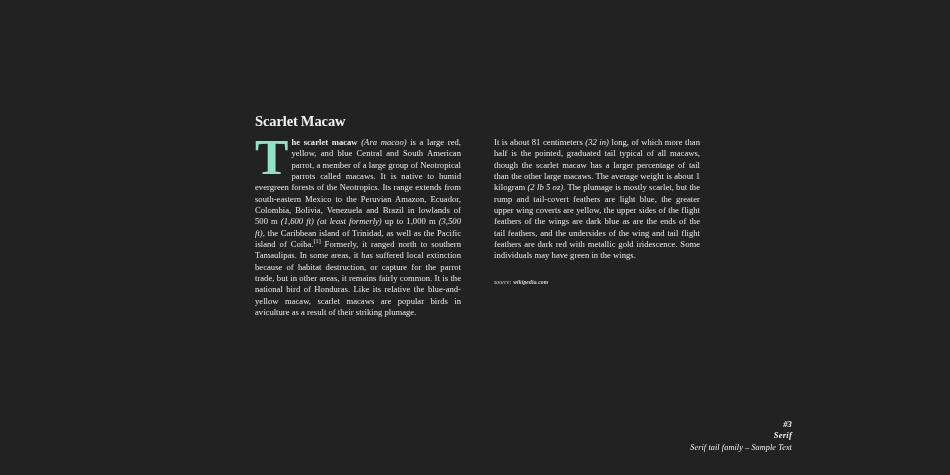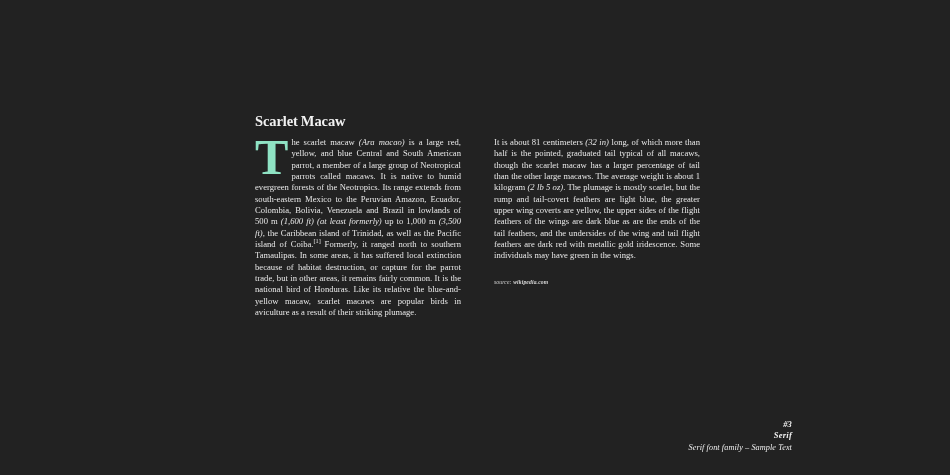--- a/index.html
+++ b/index.html
@@ -69,21 +69,21 @@
     float: left;
     color: #8fe3c4;
     font-size: 50px;
     line-height: 38px;
     font-weight: bold;
     margin: 1px 3px -2px 0;
     padding: 0;
     font-family: "Liberation Serif", "DejaVu Serif", serif;
   }
 
-  b.strong { font-weight: normal; }
+  b.strong { font-weight: bold; }
   i.em { }
 
   .cite {
     font-size: 6.2px;
     vertical-align: super;
     line-height: 0;
     letter-spacing: 0;
   }
 
   #source-line {
@@ -148,16 +148,16 @@
 
         <p id="source-line"><span>source: </span><span class="src-domain">wikipedia.com</span></p>
       </div>
 
     </div>
   </div>
 
   <div id="footer">
     <div id="footer-number">#3</div>
     <div id="footer-name">Serif</div>
-    <div id="footer-caption">Serif font family – Sample Text</div>
+    <div id="footer-caption">Serif tail family – Sample Text</div>
   </div>
 
 </div>
 
 </body></html>

